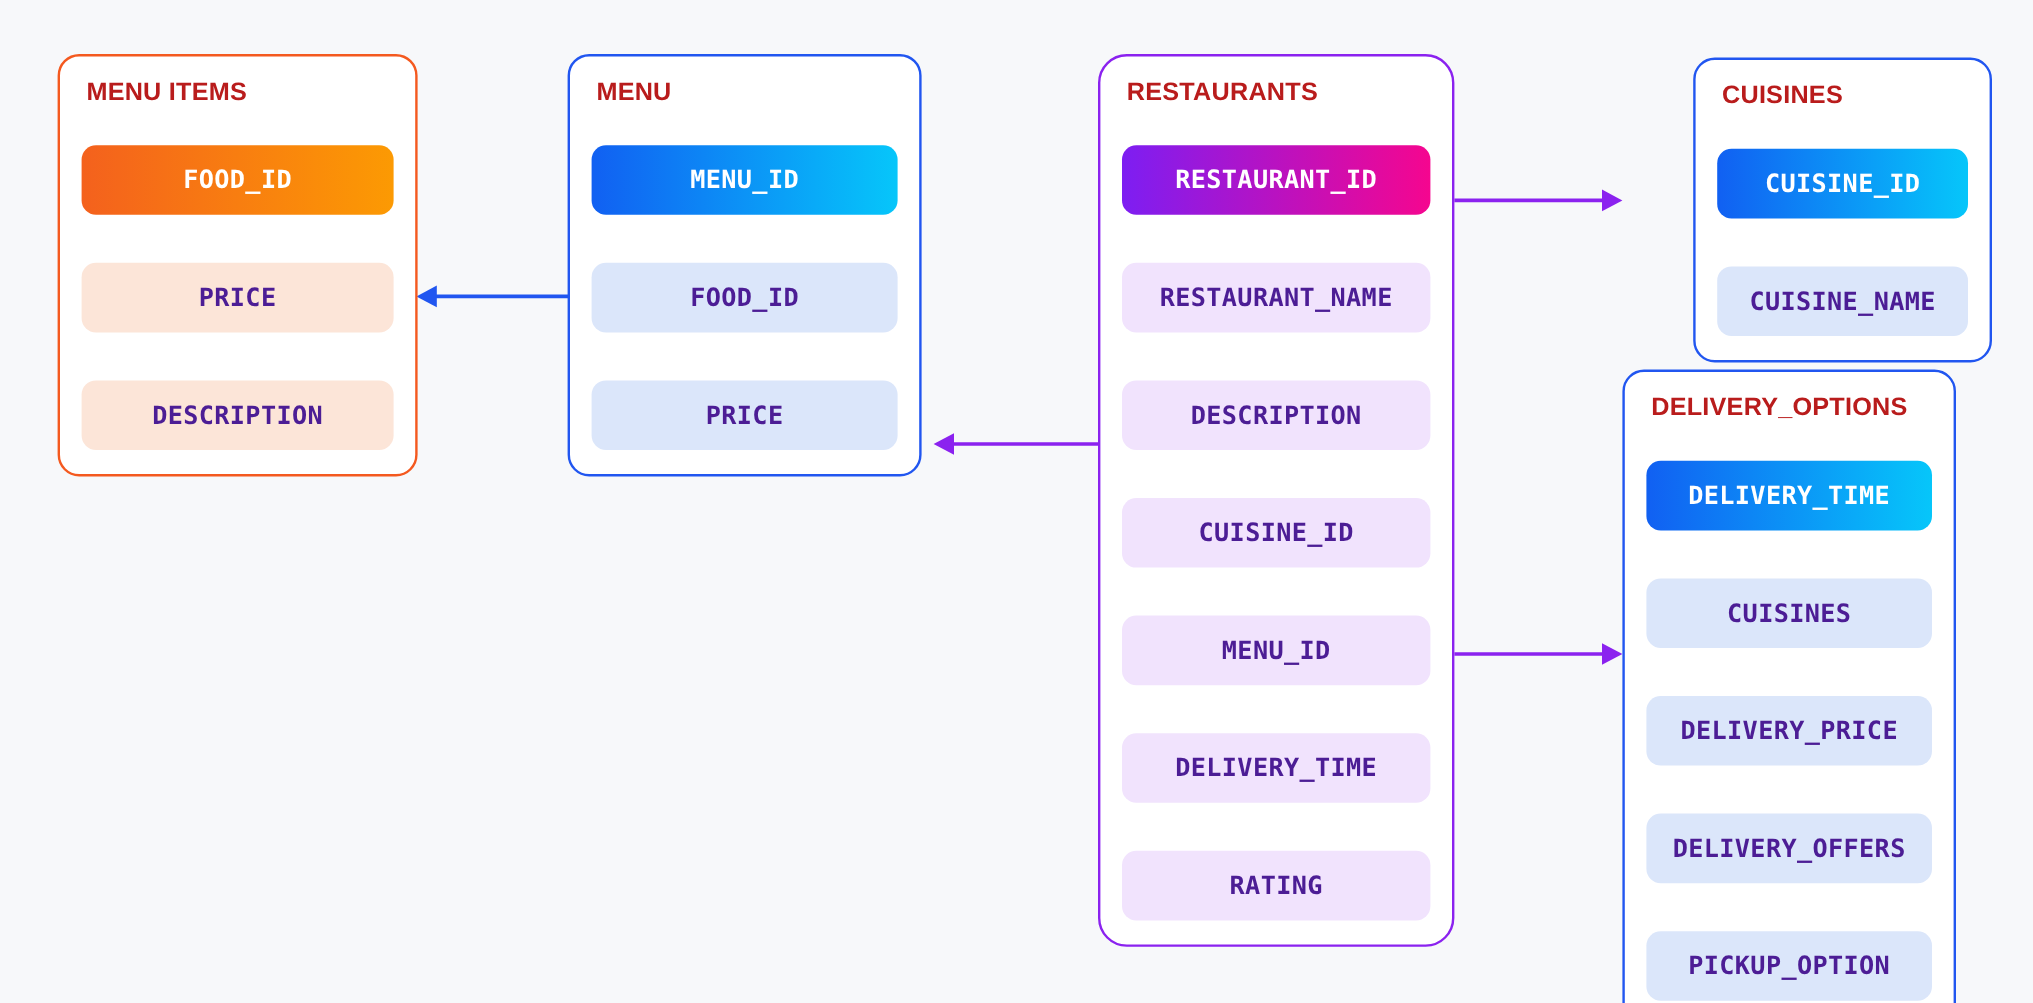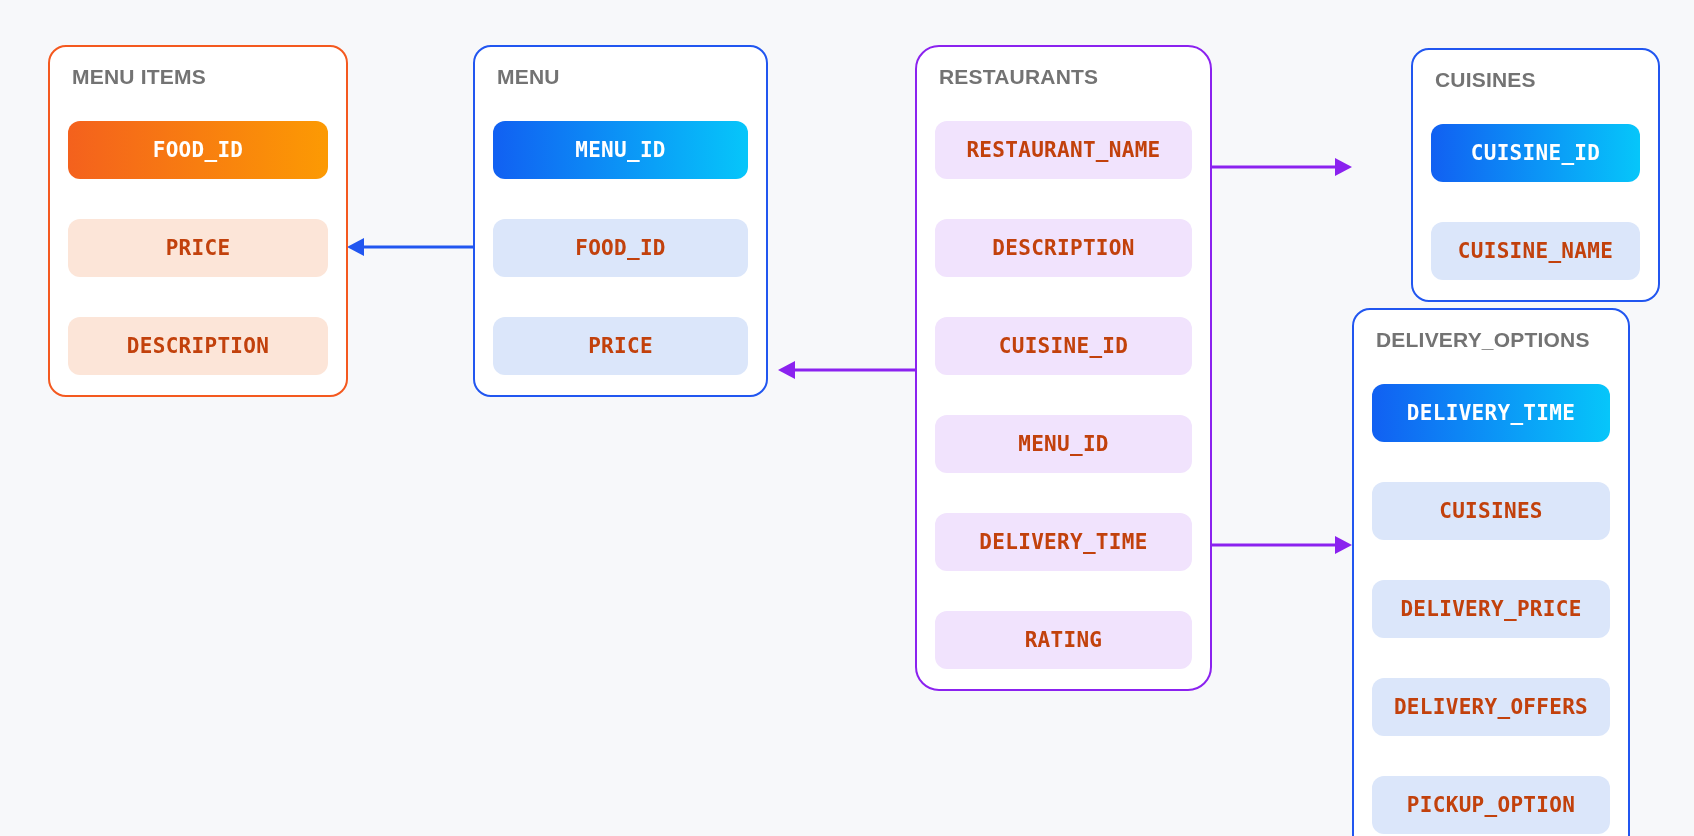--- a/index.html
+++ b/index.html
@@ -26,38 +26,38 @@
     z-index: 2;
     background: #ffffff;
     border-radius: 18px;
     border: 2px solid #888;
     padding: 17px 18px 20px 18px;
   }
   .table h2 {
     font-size: 21px;
     font-weight: 700;
     letter-spacing: 0.2px;
-    color: #737373;
+    color: #b91c1c;
     padding-left: 4px;
     margin-bottom: 31px;
     line-height: 26px;
   }
   .fields { display: flex; flex-direction: column; gap: 40px; }
 
   .pill {
     height: 58px;
     border-radius: 12px;
     display: flex;
     align-items: center;
     justify-content: center;
     font-family: "DejaVu Sans Mono", monospace;
     font-weight: 700;
     font-size: 21px;
     letter-spacing: 0.3px;
-    color: #c2410c;
+    color: #4c1d95;
   }
   .pill.key { color: #ffffff; }
 
   
   .theme-orange { border-color: #f4591f; }
   .theme-orange .pill { background: #fce5d8; }
   .theme-orange .pill.key { background: linear-gradient(90deg, #f4611d 0%, #fc9a03 100%); }
 
   .theme-blue { border-color: #2156f0; }
   .theme-blue .pill { background: #dbe6fa; }
@@ -104,20 +104,21 @@
     <div class="fields">
         <div class="pill key">MENU_ID</div>
         <div class="pill">FOOD_ID</div>
         <div class="pill">PRICE</div>
       </div>
   </section>
 
   <section class="table theme-purple" id="t-restaurants">
     <h2>RESTAURANTS</h2>
     <div class="fields">
+        <div class="pill key">RESTAURANT_ID</div>
         <div class="pill">RESTAURANT_NAME</div>
         <div class="pill">DESCRIPTION</div>
         <div class="pill">CUISINE_ID</div>
         <div class="pill">MENU_ID</div>
         <div class="pill">DELIVERY_TIME</div>
         <div class="pill">RATING</div>
       </div>
   </section>
 
   <section class="table theme-blue" id="t-cuisines">

